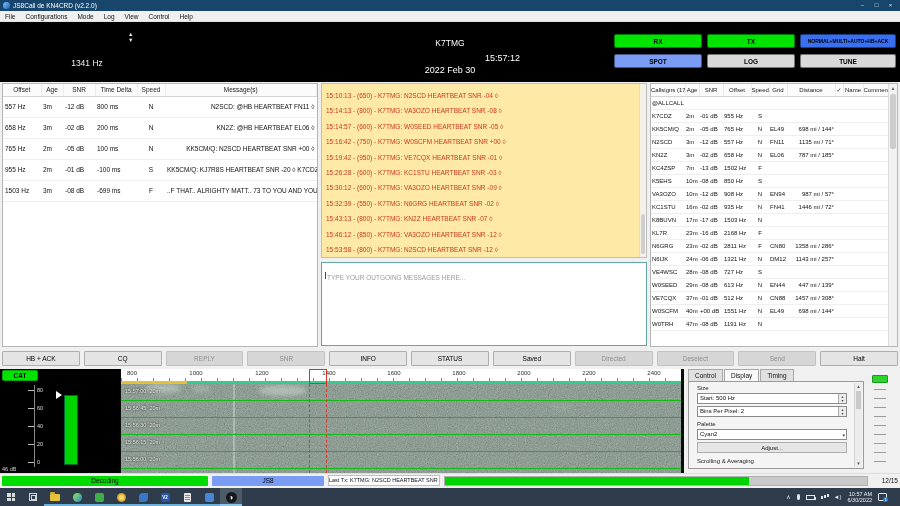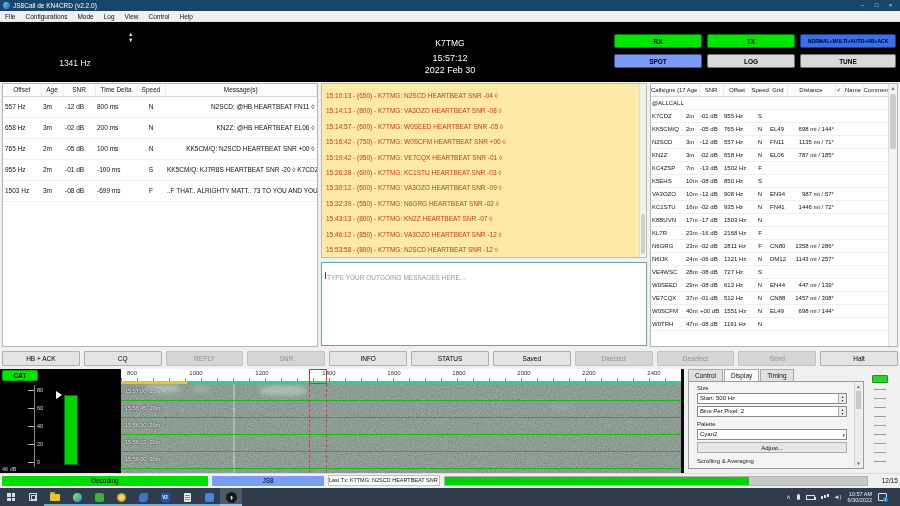--- a/index.html
+++ b/index.html
@@ -11,23 +11,23 @@
 .appico{width:7px;height:7px;border-radius:50%;background:linear-gradient(135deg,#7fc4ff,#1b62c4);margin-right:3px;flex:0 0 auto}
 .wbtns{margin-left:auto;display:flex;gap:1px}
 .wbtn{width:13px;height:9px;font-size:6px;line-height:9px;text-align:center;color:#dce6ef}
 
 .menubar{position:absolute;left:0;top:11px;width:900px;height:11px;background:#f0f0f0;display:flex;align-items:center;gap:10px;padding:0 5px;font-size:6.5px;color:#111;border-bottom:1px solid #e2e2e2}
 
 .hdr{position:absolute;left:0;top:22px;width:900px;height:60px;background:#000;color:#fff}
 .freq{position:absolute;left:16px;top:9px;font-family:"DejaVu Sans Mono",monospace;font-size:16px;font-weight:bold;letter-spacing:2px;color:#f5f5f5}
 .fspin{position:absolute;left:128px;top:10px;display:flex;flex-direction:column;gap:1px}
 .fspin span{font-size:5.5px;color:#e8e8e8;line-height:5px}
-.foffset{position:absolute;left:20px;top:36px;width:110px;text-align:center;font-size:8.5px;color:#f0f0f0}
+.foffset{position:absolute;left:32px;top:36px;width:110px;text-align:center;font-size:8.5px;color:#f0f0f0}
 .hcall{position:absolute;left:380px;top:16px;width:140px;text-align:center;font-size:8.5px}
-.htime{position:absolute;left:380px;top:31px;width:140px;text-align:center;font-size:9px}
+.htime{position:absolute;left:380px;top:31px;width:140px;text-align:right;font-size:9px}
 .hdate{position:absolute;left:380px;top:43px;width:140px;text-align:center;font-size:9px}
 .hbtns{position:absolute;right:4px;top:12px;display:grid;grid-template-columns:88px 88px 96px;grid-auto-rows:14px;gap:6px 5px}
 .hb{border-radius:2px;font-size:6.5px;font-weight:bold;color:#000;display:flex;align-items:center;justify-content:center;border:1px solid rgba(0,0,0,.45)}
 .hb.grn{background:#00e400}
 .hb.mode{background:#3a6ff0;font-size:5px}
 .hb.spot{background:#7a9cf5}
 .hb.gry{background:#d9d9d9}
 
 .main{position:absolute;left:0;top:82px;width:900px;height:267px}
 .panel{position:absolute;background:#fff;border:1px solid #b5b5b5;overflow:hidden}

